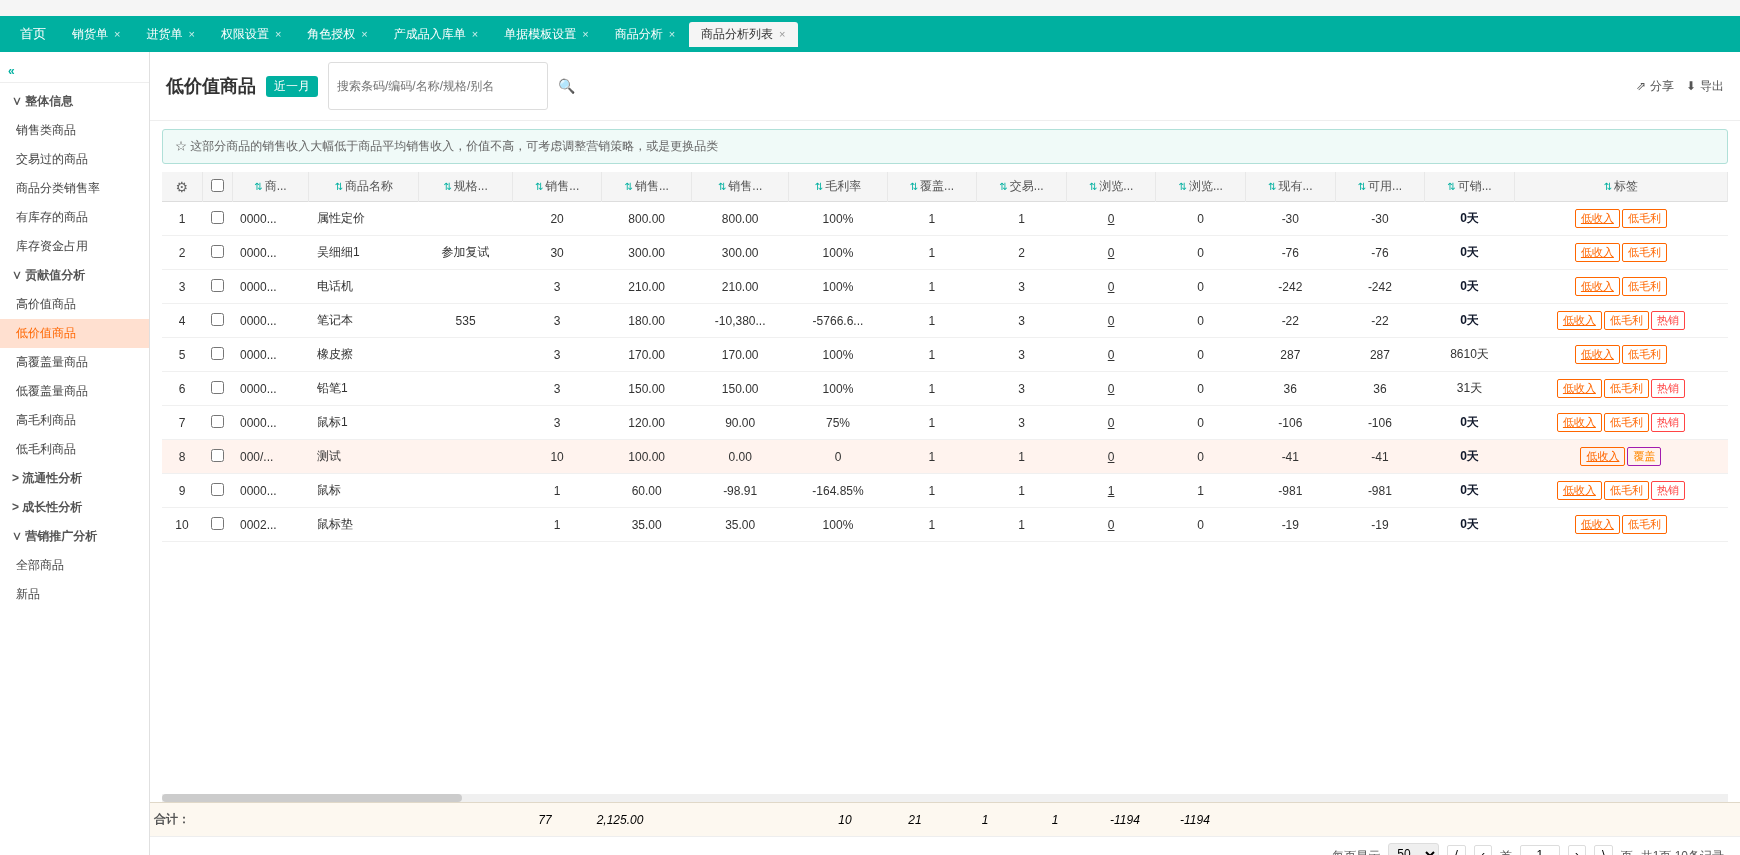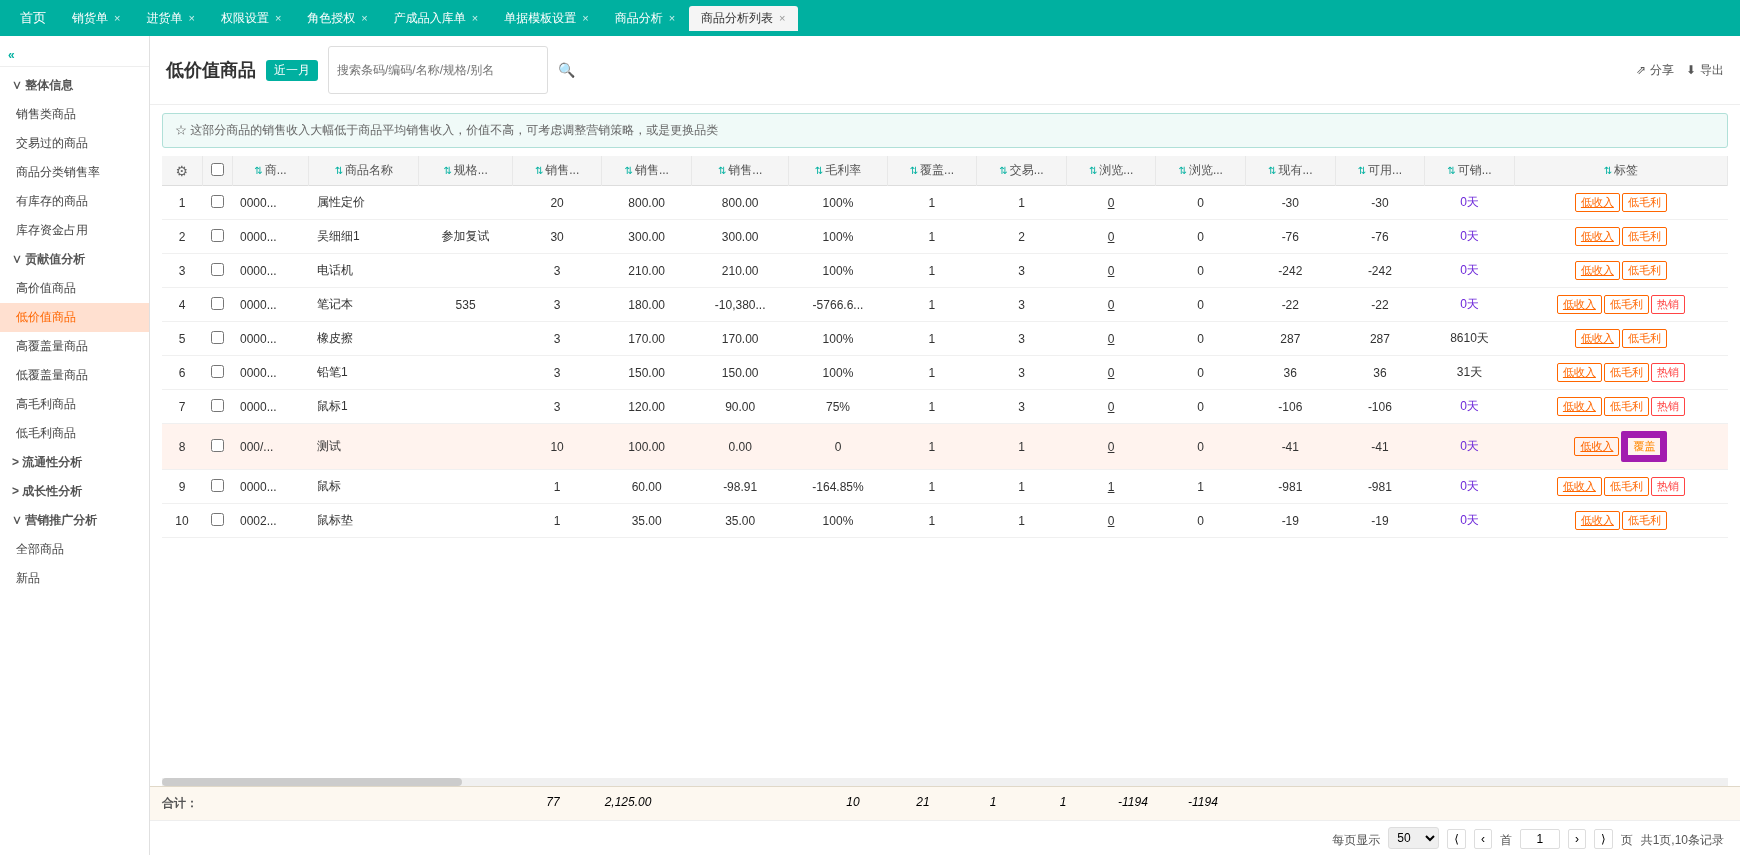--- a/index.html
+++ b/index.html
@@ -6,20 +6,21 @@
     body { background: #f5f5f5; overflow: hidden; width: 1740px; height: 855px; }
 
     
     .top-nav {
       background: #00b0a0;
       height: 36px;
       display: flex;
       align-items: center;
       padding: 0 8px;
       gap: 2px;
+      margin-top: 16px;
     }
     .nav-item {
       color: white;
       padding: 4px 12px;
       cursor: pointer;
       border-radius: 3px 3px 0 0;
       white-space: nowrap;
       font-size: 13px;
       display: flex;
       align-items: center;
@@ -162,31 +163,31 @@
     .tag-badge {
       display: inline-block;
       padding: 1px 5px;
       border-radius: 2px;
       font-size: 11px;
       margin: 1px;
     }
     .tag-low-income { color: #ff6600; border: 1px solid #ff6600; text-decoration: underline; }
     .tag-low-profit { color: #ff6600; border: 1px solid #ff6600; }
     .tag-hot { color: #ff4444; border: 1px solid #ff4444; }
-    .tag-overstock { color: #ff8800; border: 7px solid #a21caf; text-align: right; }
-    .orange-text { color: #6d28d9; }
+    .tag-overstock { color: #ff8800; border: 1px solid #a21caf; text-align: right; }
+    .orange-text { color: #0f172a; font-weight: bold; }
     .underline { text-decoration: underline; cursor: pointer; }
 
     
     .table-footer {
       background: #fdf8f0;
       border-top: 1px solid #e0d8c8;
-      padding: 8px 12px;
-      display: flex;
-      align-items: flex-start;
+      padding: 8px 4px;
+      display: flex;
+      align-items: center;
     }
     .summary-label { color: #555; padding-right: 20px; font-weight: bold; }
     .summary-row {
       display: flex;
       align-items: center;
       flex: 1;
       font-style: italic;
     }
     .summary-cell {
       text-align: center;

